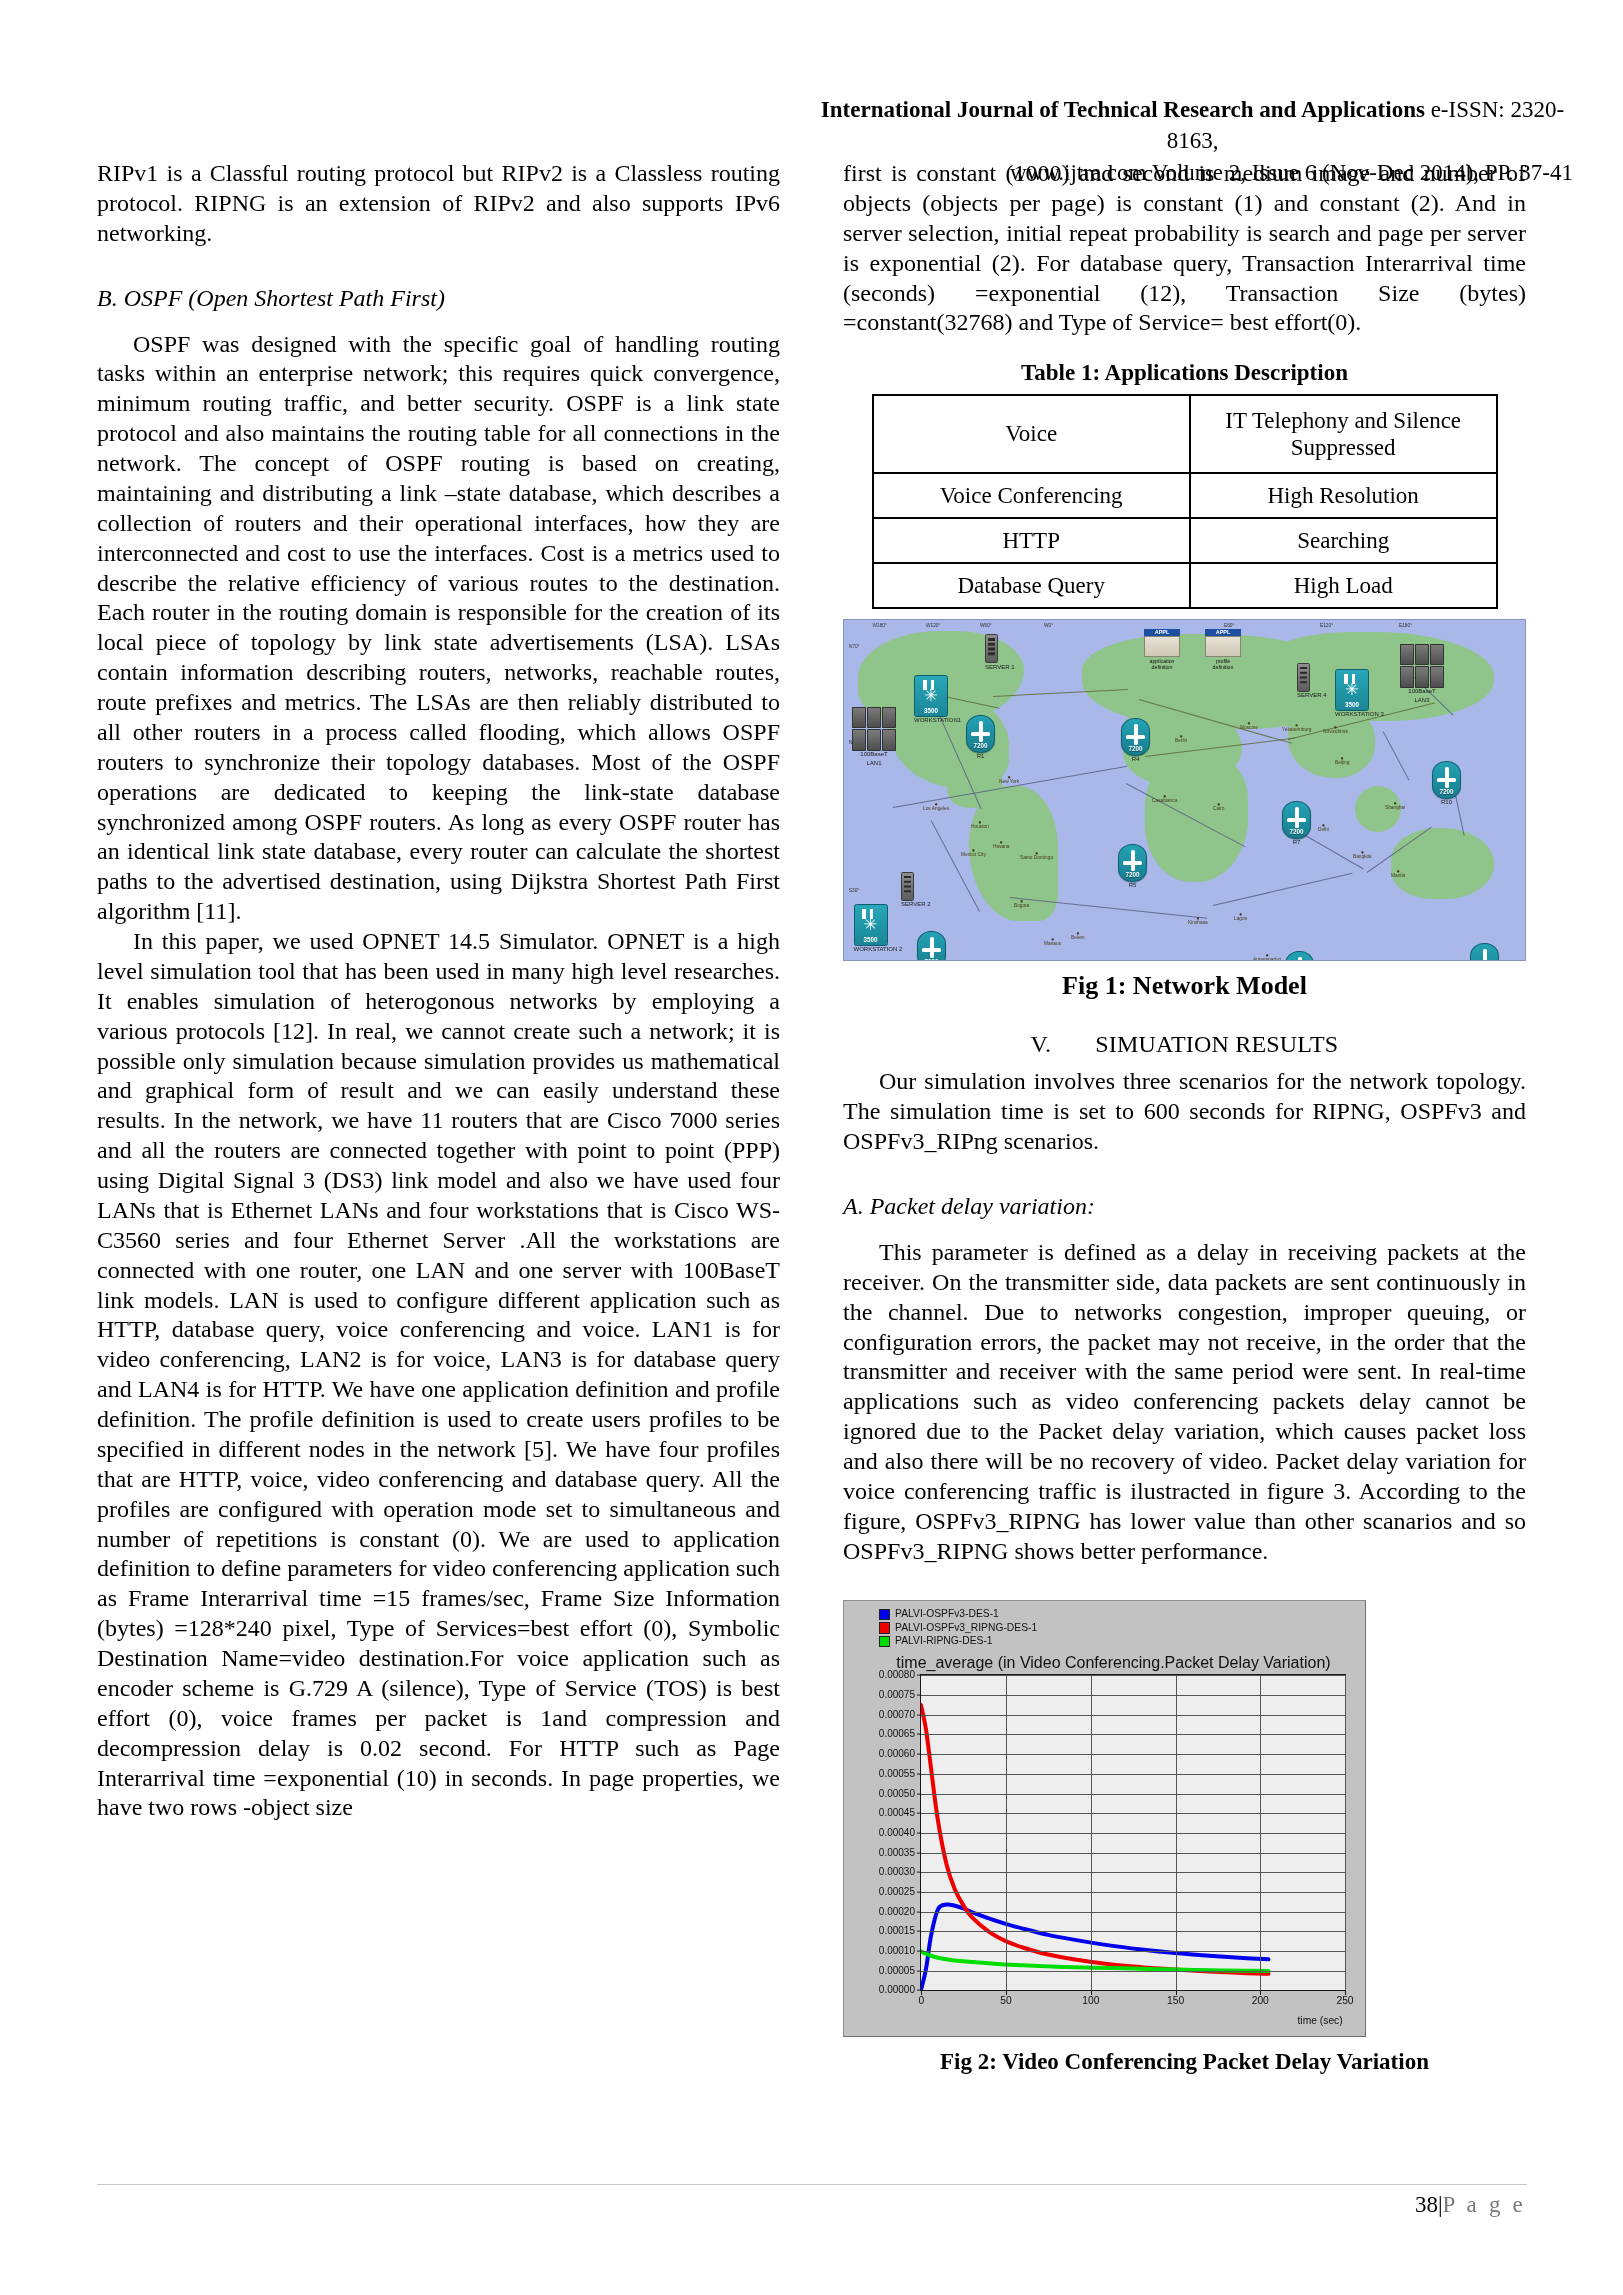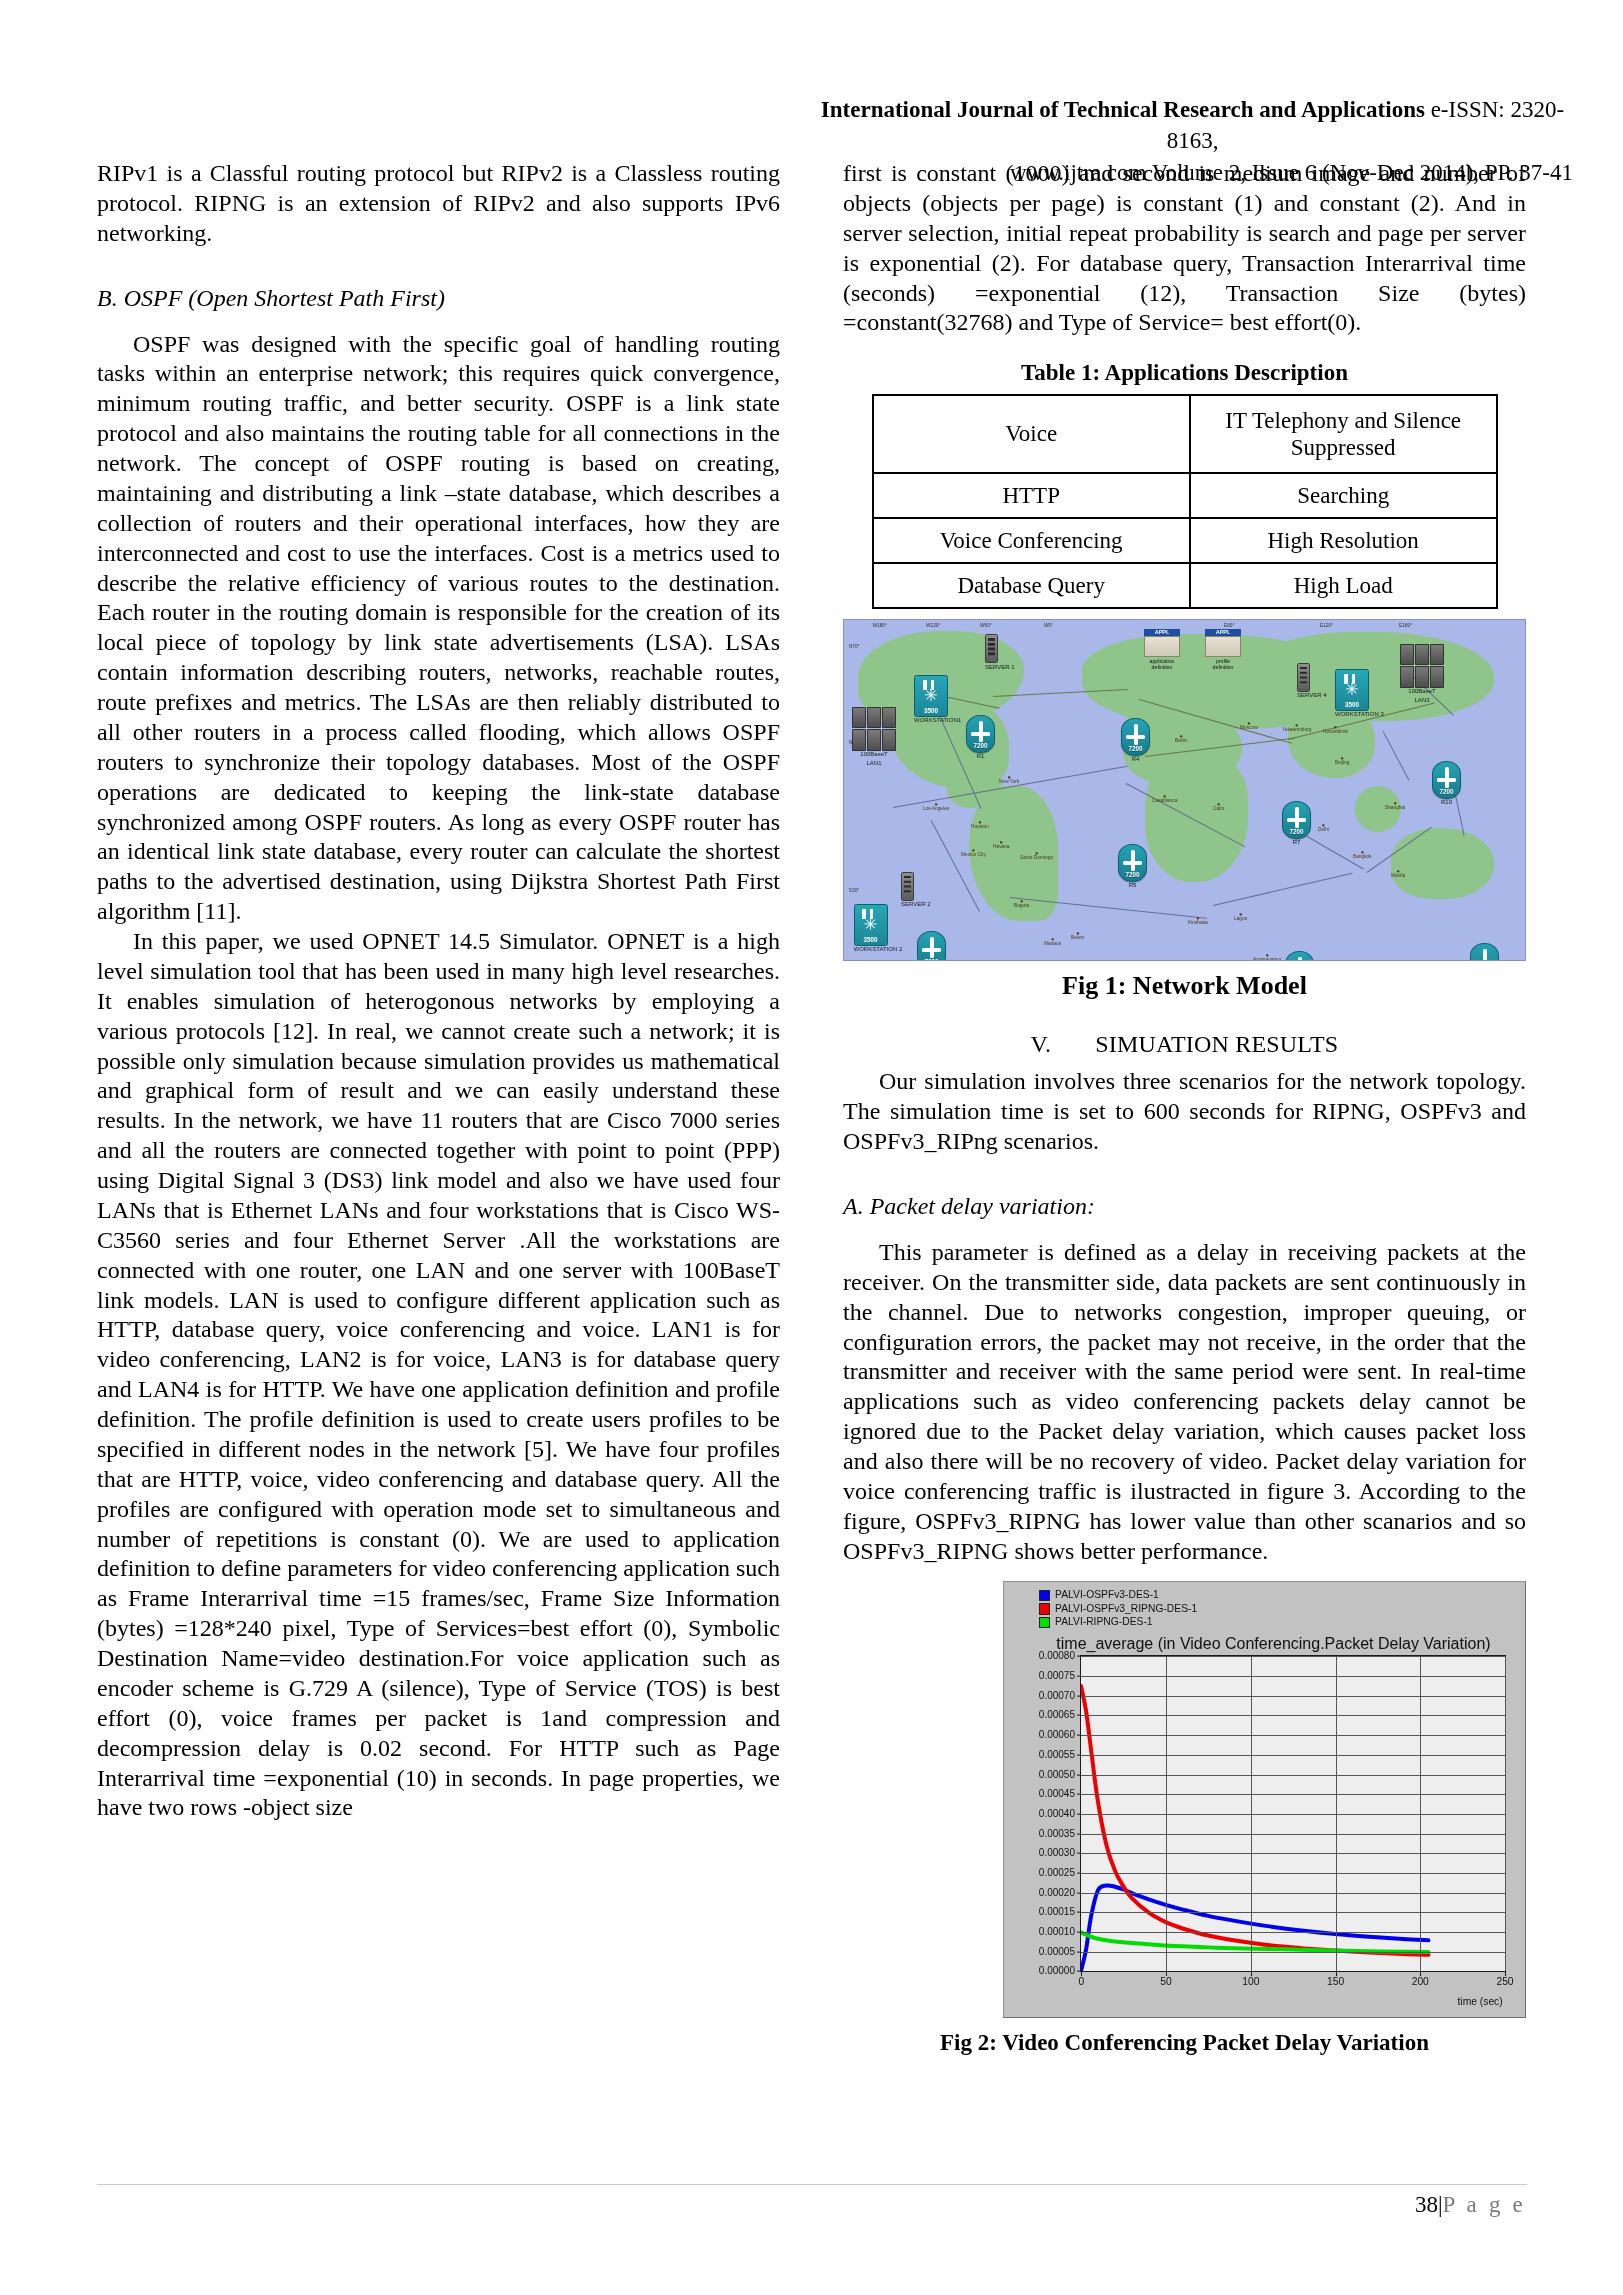--- a/index.html
+++ b/index.html
@@ -266,23 +266,23 @@
   .fig-caption {
     text-align: center;
     font-weight: bold;
     font-size: 26px;
     margin: 9.5px 0 0 0;
   }
 
   
   .fig2-wrap {
     width: 683px;
-    margin-top: 14px;
+    margin-top: 33px;
     display: flex;
-    justify-content: flex-end;
+    justify-content: flex-start;
   }
   .fig2 {
     width: 523px;
     background: #c2c2c2;
     border: 1.6px solid #8f8f8f;
     border-right-color: #6f6f6f;
     border-bottom-color: #6f6f6f;
     box-sizing: border-box;
     padding: 6.3px 8px 4.8px 6.3px;
     font-family: "Liberation Sans", sans-serif;
@@ -405,26 +405,26 @@
     <p class="body-par">first is constant (1000) and second is medium image and number of objects (objects per page) is constant (1) and constant (2). And in server selection, initial repeat probability is search and page per server is exponential (2). For database query, Transaction Interarrival time (seconds) =exponential (12), Transaction Size (bytes) =constant(32768) and Type of Service= best effort(0).</p>
 
     <div class="tbl-caption">Table 1: Applications Description</div>
     <table class="apps">
       <tbody>
         <tr class="tall">
           <td class="c1">Voice</td>
           <td>IT Telephony and Silence Suppressed</td>
         </tr>
         <tr>
+          <td class="c1">Voice Conferencing</td>
+          <td>High Resolution</td>
+        </tr>
+        <tr>
           <td class="c1">HTTP</td>
           <td>Searching</td>
-        </tr>
-        <tr>
-          <td class="c1">Voice Conferencing</td>
-          <td>High Resolution</td>
         </tr>
         <tr>
           <td class="c1">Database Query</td>
           <td>High Load</td>
         </tr>
       </tbody>
     </table>
 
     <div class="fig1-wrap">
       <div class="fig1" id="fig1-canvas">

